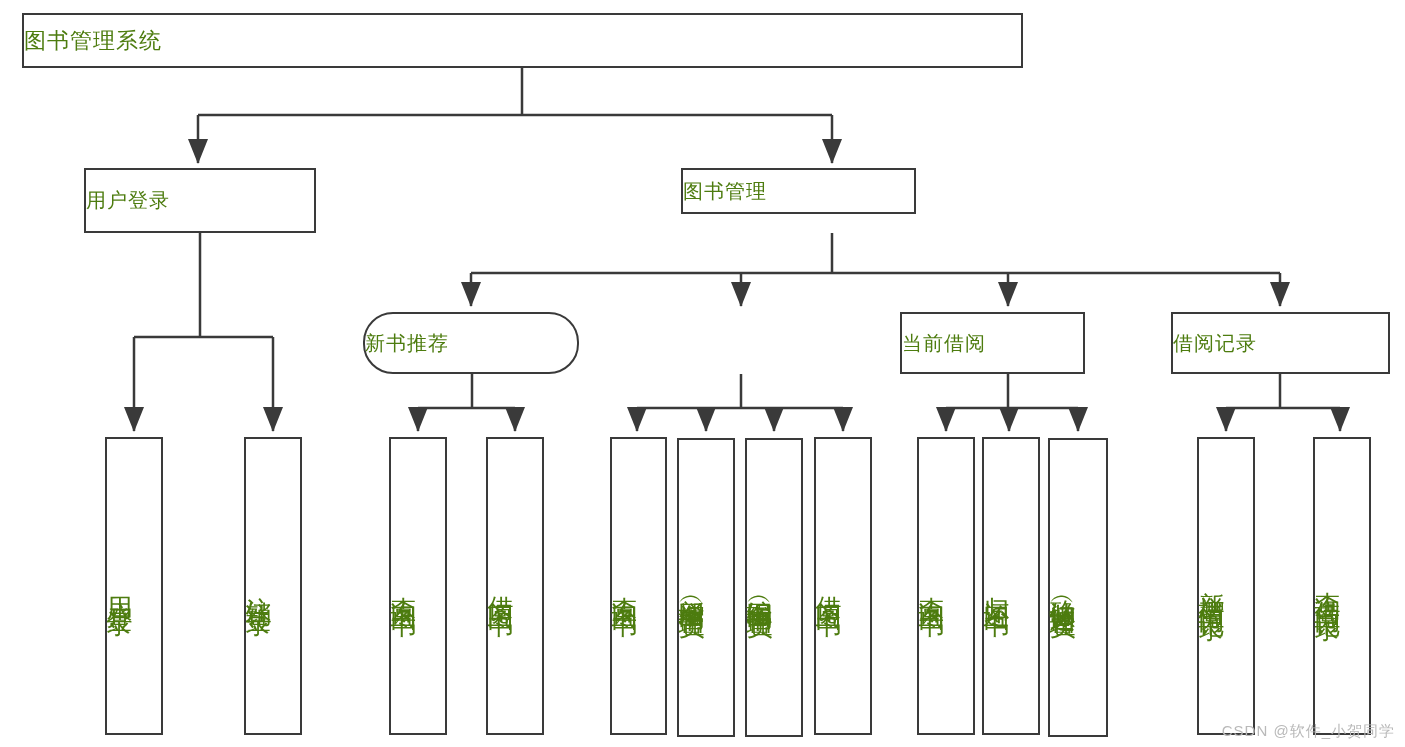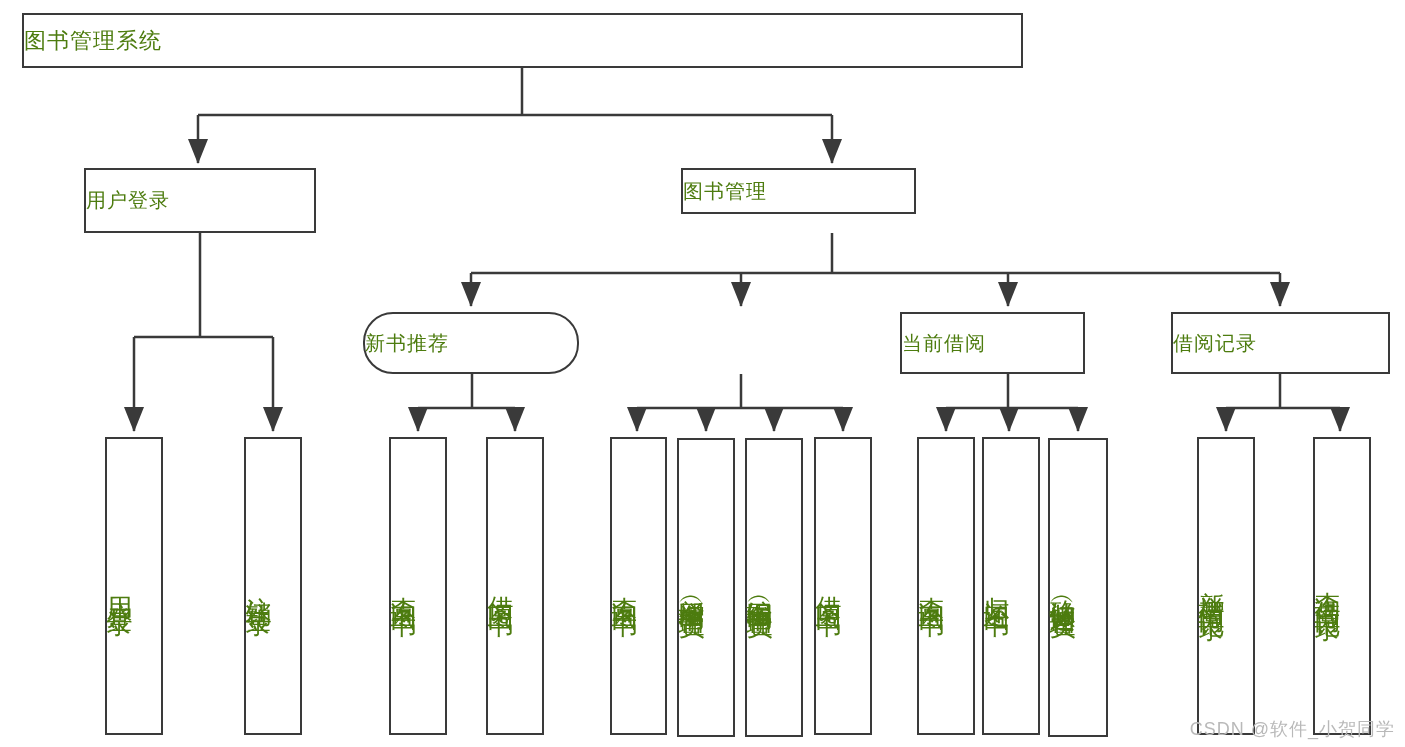--- a/index.html
+++ b/index.html
@@ -28,21 +28,21 @@
     writing-mode:vertical-rl;
     text-orientation:mixed;
     letter-spacing:5px;
     line-height:1;
     max-height:288px;
   }
   .watermark{
     position:absolute;
     right:10px;
     bottom:6px;
-    font-size:18px;
+    font-size:15px;
     color:#b9b9b9;
     letter-spacing:1px;
     white-space:nowrap;
   }
 </style>
 </head>
 <body>
 
 <div id="stage">
 

